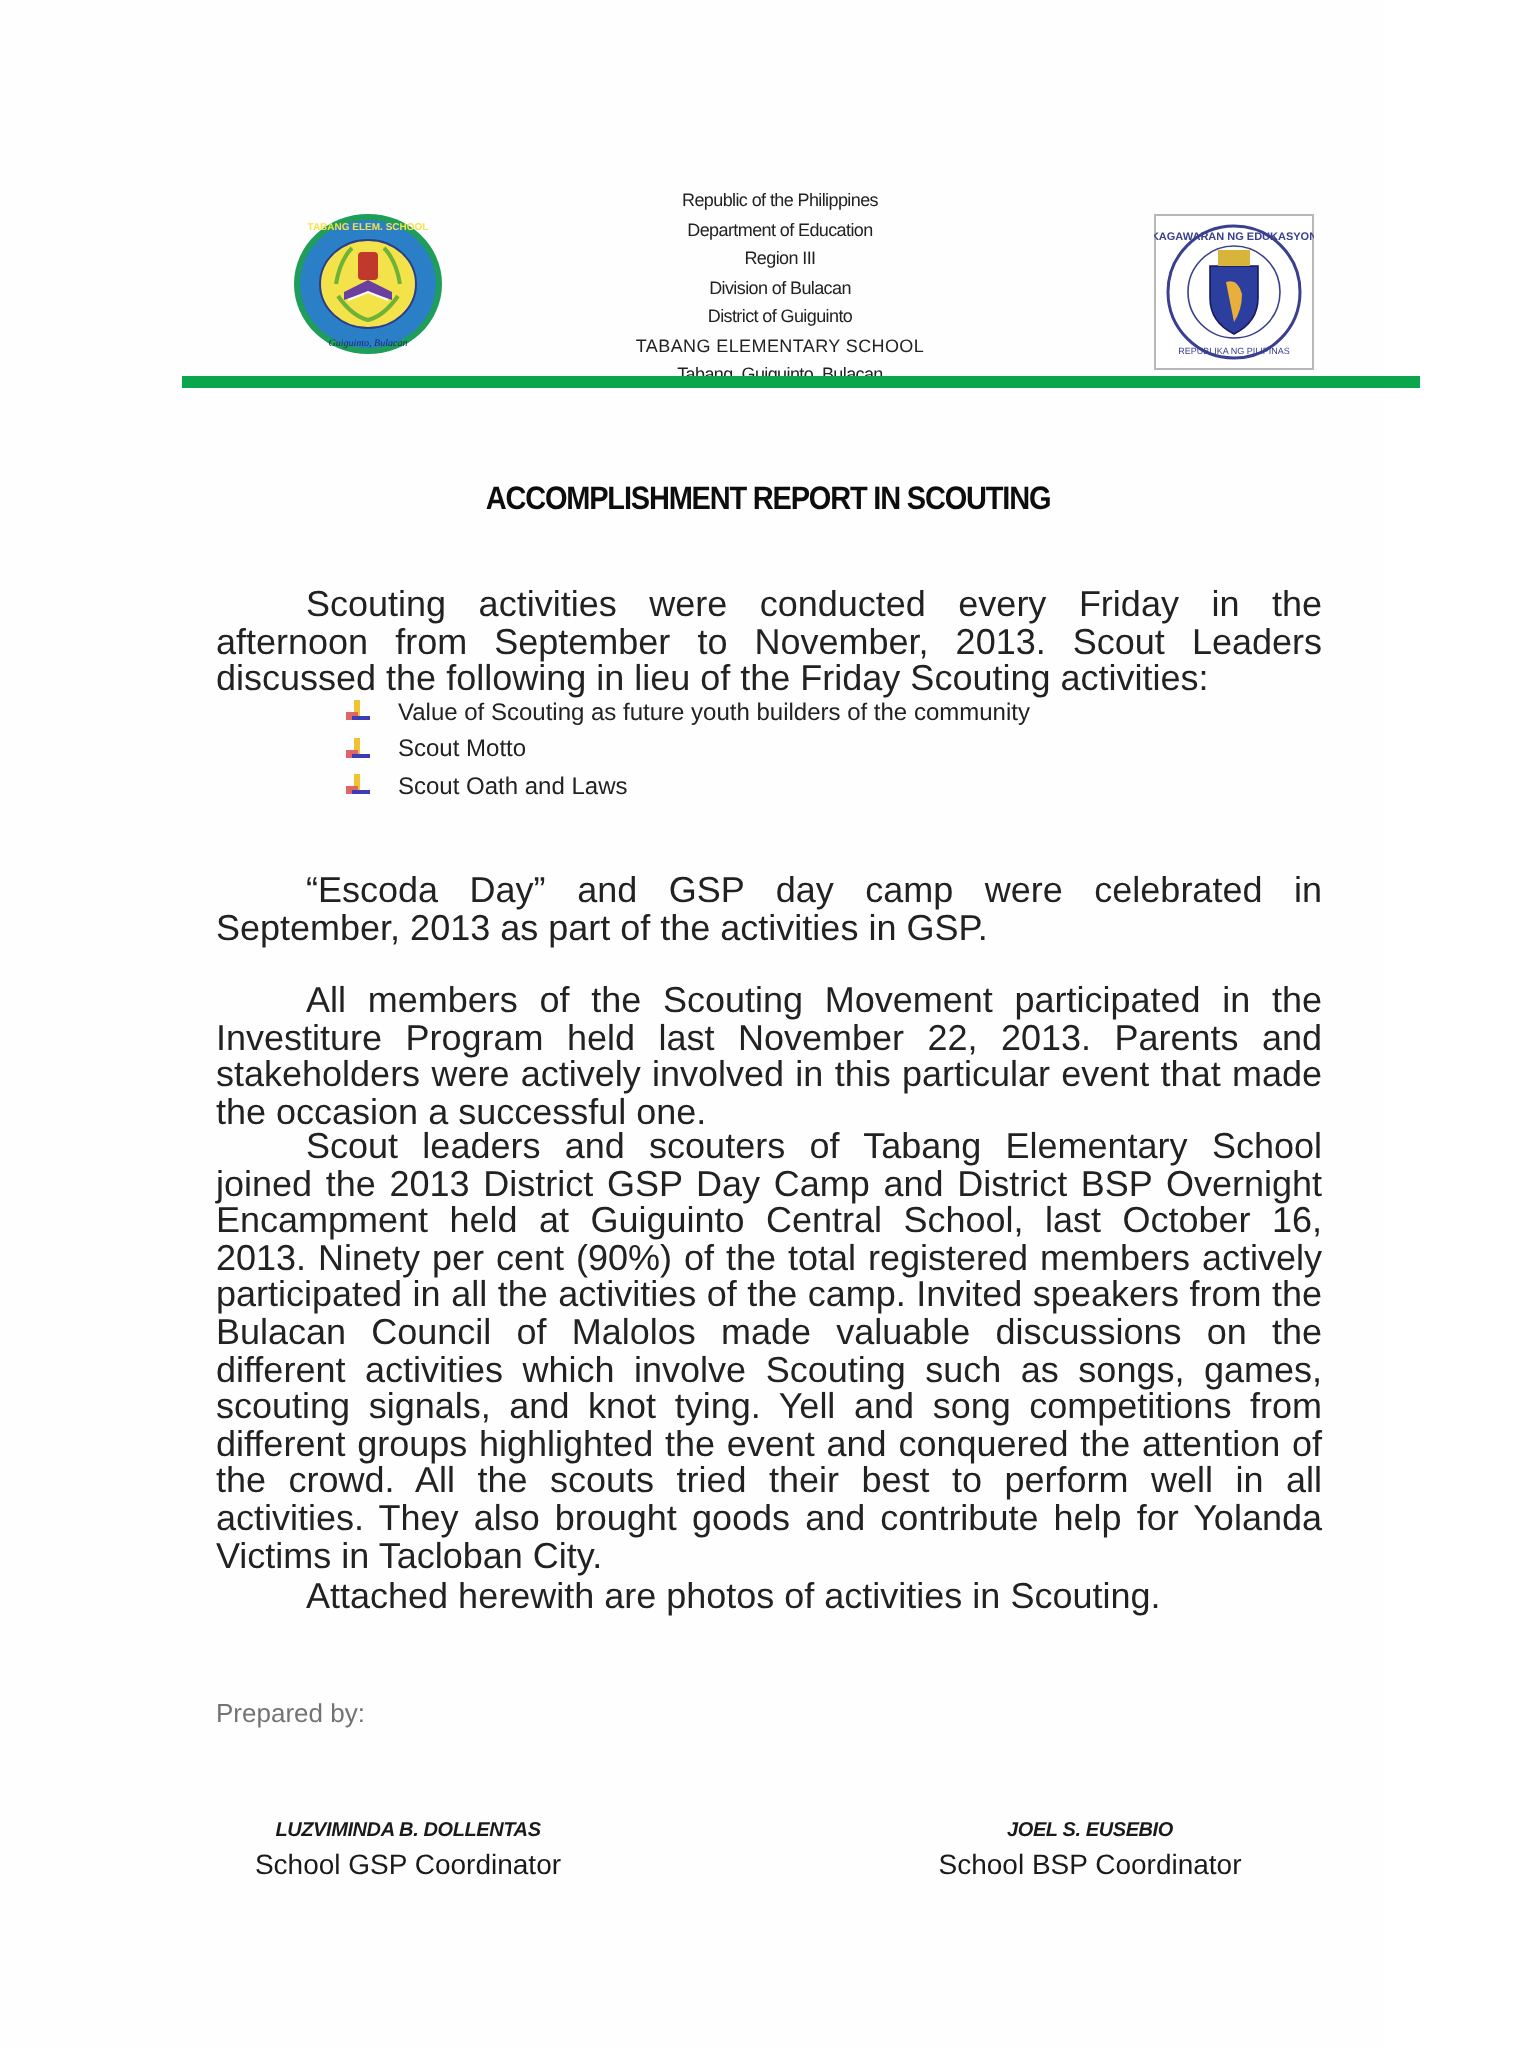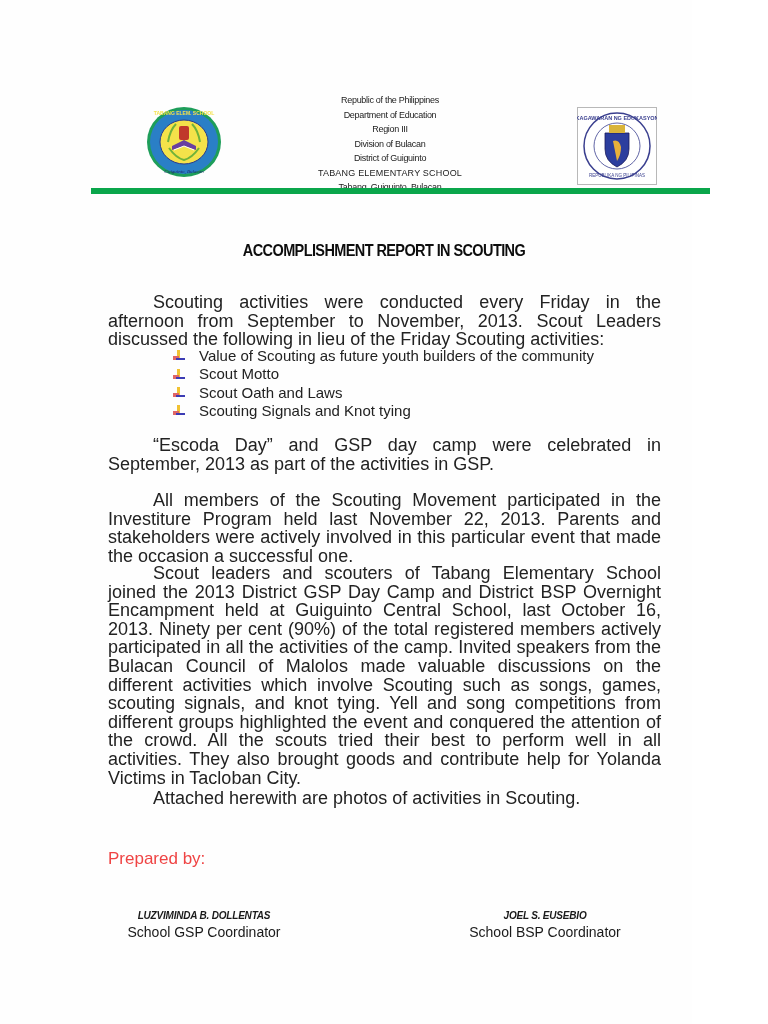--- a/index.html
+++ b/index.html
@@ -99,21 +99,21 @@
     .para-5 { top: 789px; }
 
     .bullet-list {
       position: absolute;
       left: 172px;
       top: 347px;
       margin: 0;
       padding: 0;
       list-style: none;
       font-family: "Liberation Sans", sans-serif;
-      font-size: 15px;
+      font-size: 12px;
       line-height: 18.4px;
       color: #222;
     }
     .bullet-list li {
       display: flex;
       align-items: center;
       white-space: nowrap;
     }
     .bullet-icon {
       display: inline-block;
@@ -121,22 +121,22 @@
       height: 14px;
       margin-right: 13px;
       flex: 0 0 14px;
     }
 
     .prepared-by {
       position: absolute;
       left: 108px;
       top: 849px;
       font-family: "Liberation Sans", sans-serif;
-      font-size: 17px;
-      color: #ef4444;
+      font-size: 13px;
+      color: #737373;
     }
 
     .signatory {
       position: absolute;
       top: 910px;
       font-family: "Liberation Sans", sans-serif;
       color: #1a1a1a;
       text-align: center;
     }
     .signatory .sig-name {
@@ -229,30 +229,20 @@
     <li>
       <span class="bullet-icon">
         <svg width="14" height="14" viewBox="0 0 14 14">
             <rect x="5" y="1" width="3" height="8" fill="#f1c232"></rect>
             <rect x="1" y="7" width="6" height="4" fill="#e06666"></rect>
             <rect x="4" y="9" width="9" height="2" fill="#3c3cb4"></rect>
           </svg>
       </span>
       <span>Scout Oath and Laws</span>
     </li>
-    <li>
-      <span class="bullet-icon">
-        <svg width="14" height="14" viewBox="0 0 14 14">
-            <rect x="5" y="1" width="3" height="8" fill="#f1c232"></rect>
-            <rect x="1" y="7" width="6" height="4" fill="#e06666"></rect>
-            <rect x="4" y="9" width="9" height="2" fill="#3c3cb4"></rect>
-          </svg>
-      </span>
-      <span>Scouting Signals and Knot tying</span>
-    </li>
   </ul>
 
   <div class="body-text para-2">
     <p>“Escoda Day” and GSP day camp were celebrated in September, 2013  as part of the activities in GSP.</p>
   </div>
 
   <div class="body-text para-3">
     <p>All members of the Scouting Movement participated in the Investiture Program held last November 22, 2013. Parents and stakeholders were actively involved in this particular event that made the occasion a successful one.</p>
   </div>
 

